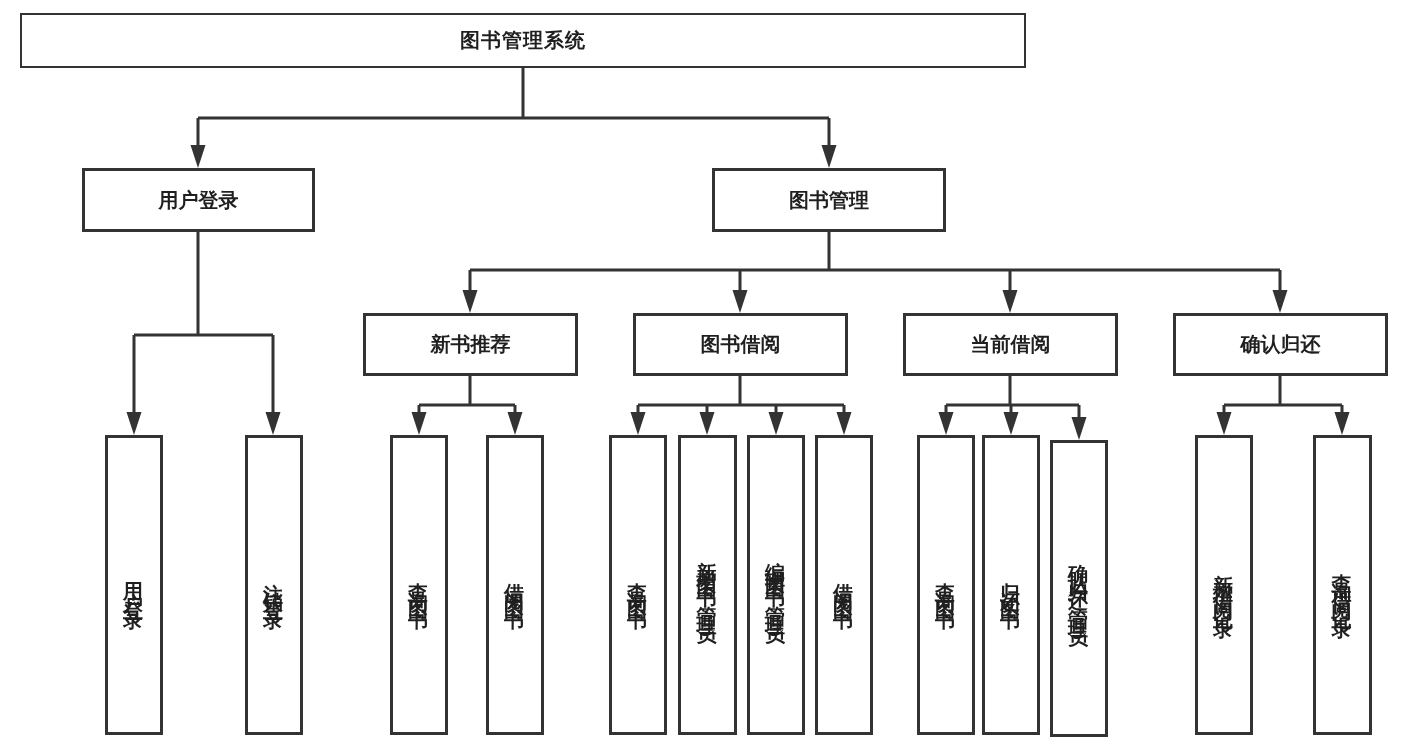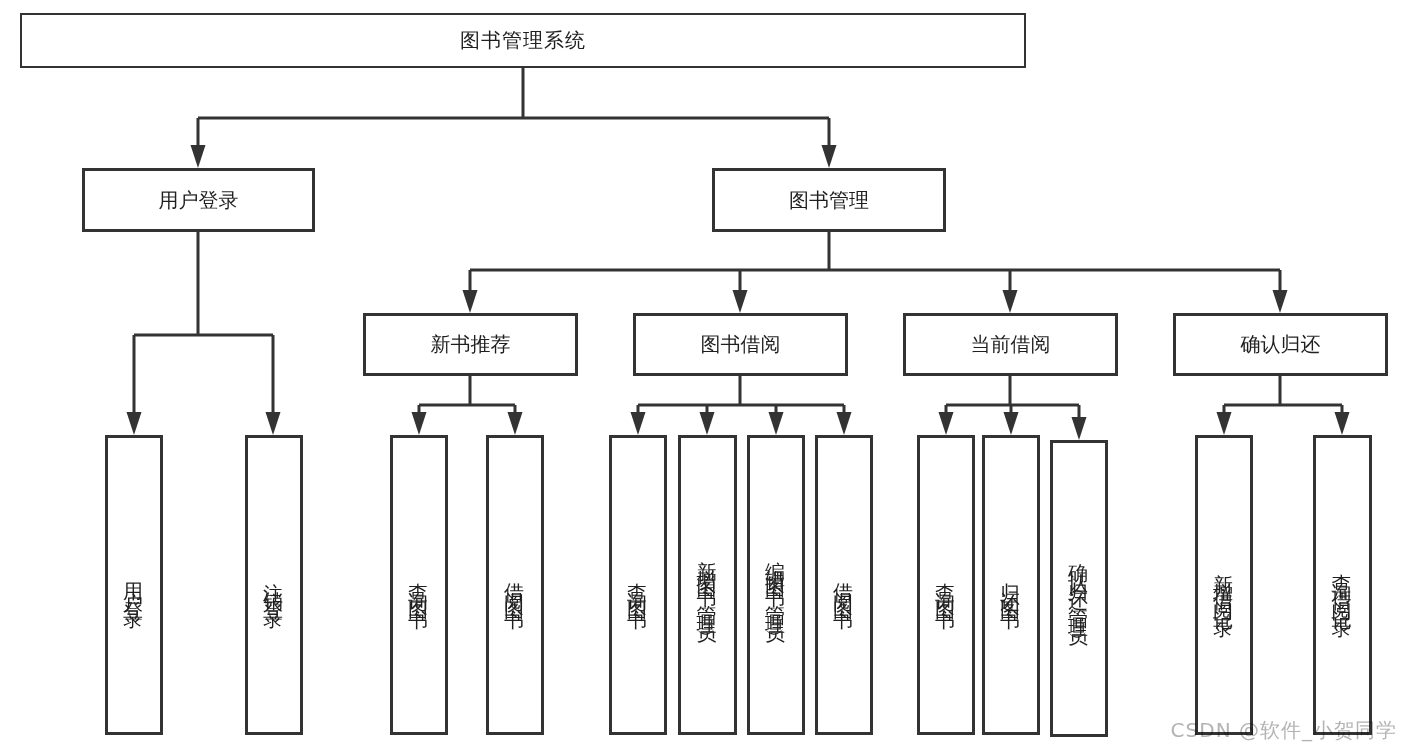--- a/index.html
+++ b/index.html
@@ -1,18 +1,18 @@
 <!DOCTYPE html>
 <html><head>
 <meta charset="utf-8">
 <style>
   html,body{margin:0;padding:0;background:#ffffff;}
   body{width:1405px;height:747px;position:relative;overflow:hidden;
        font-family:"DejaVu Sans","Liberation Sans",sans-serif;}
-  #canvas{position:absolute;left:0;top:0;width:1405px;height:747px;background:#ffffff;}
+  #canvas{position:absolute;left:0;top:0;width:1405px;height:747px;background:#ffffff;font-weight:bold;}
   #connectors{position:absolute;left:0;top:0;z-index:1;}
   .node{position:absolute;background:#ffffff;border:3px solid #333333;
         box-sizing:border-box;display:flex;align-items:center;justify-content:center;
         color:#1f1f1f;font-size:20px;z-index:2;}
   .node.root{border-width:2px;letter-spacing:1px;}
   .node.v{writing-mode:vertical-rl;letter-spacing:9px;font-size:20px;}
   #watermark{position:absolute;right:8px;bottom:3px;font-size:20px;color:#b3b3b3;
              letter-spacing:1px;z-index:5;mix-blend-mode:multiply;white-space:nowrap;}
 </style>
 </head>
@@ -81,14 +81,13 @@
   <div class="node v" style="left:747px;top:435px;width:58px;height:300px">编辑图书（管理员）</div>
   <div class="node v" style="left:815px;top:435px;width:58px;height:300px">借阅图书</div>
 
   <div class="node v" style="left:917px;top:435px;width:58px;height:300px">查询图书</div>
   <div class="node v" style="left:982px;top:435px;width:58px;height:300px">归还图书</div>
   <div class="node v" style="left:1050px;top:440px;width:58px;height:297px">确认归还（管理员）</div>
 
   <div class="node v" style="left:1195px;top:435px;width:58px;height:300px">新增借阅记录</div>
   <div class="node v" style="left:1313px;top:435px;width:59px;height:300px">查询借阅记录</div>
 
-  <div id="watermark">CSDN @软件_小贺同学</div>
 </div>
 
 </body></html>

